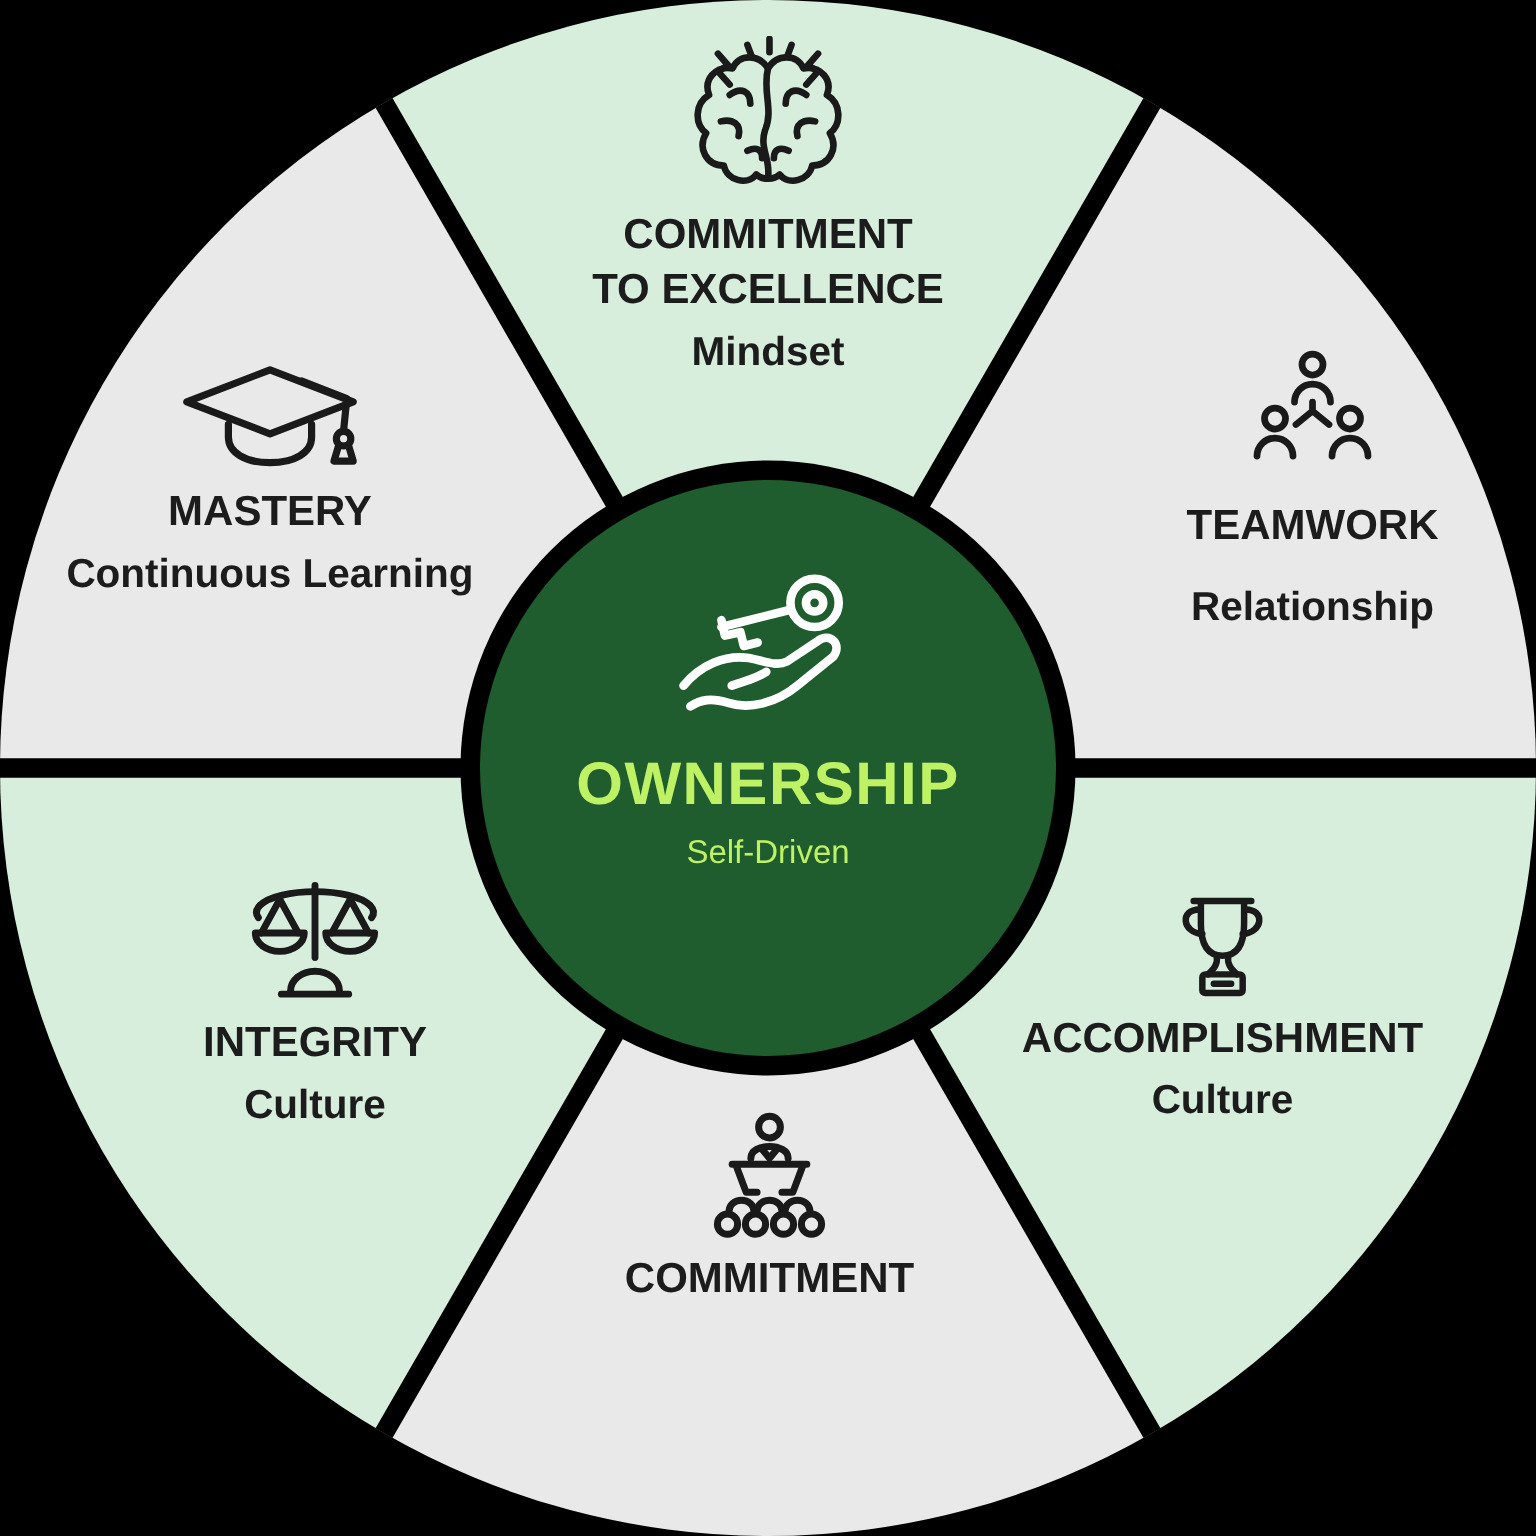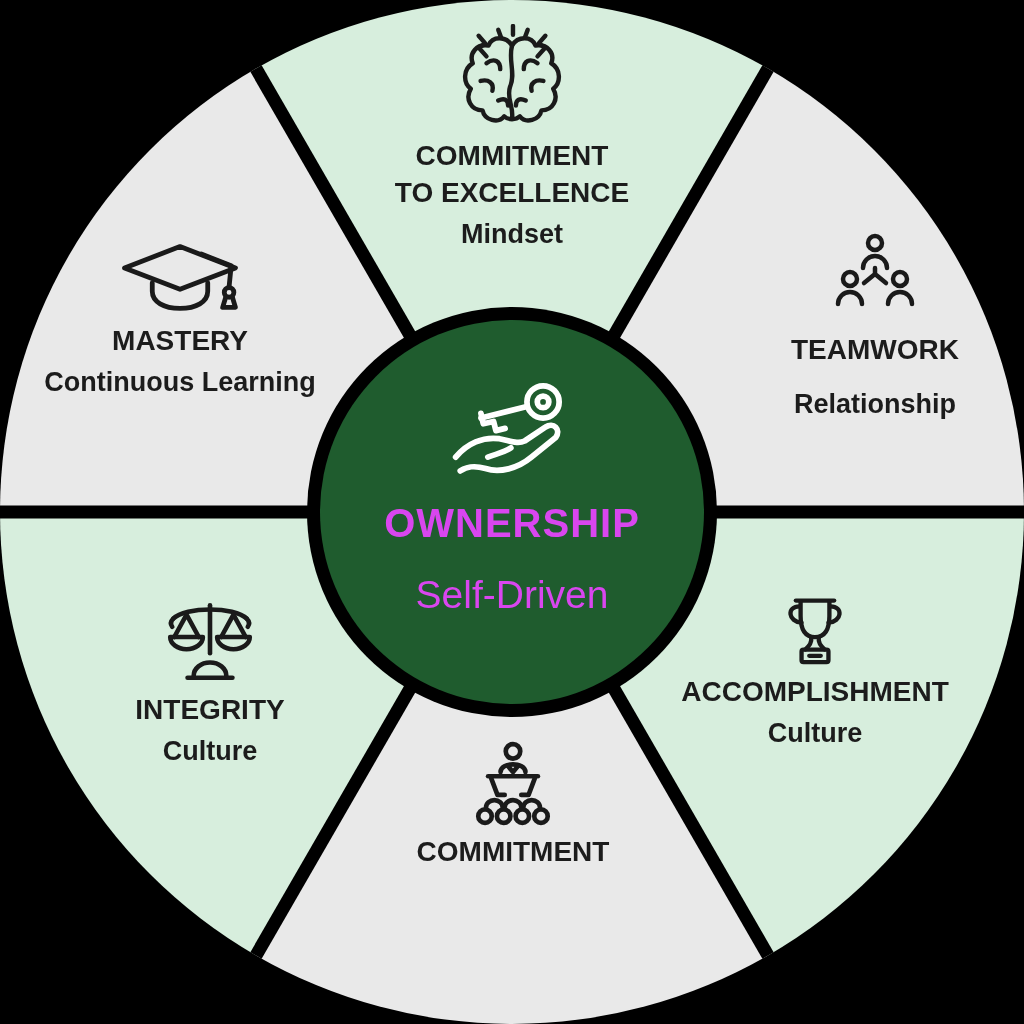--- a/index.html
+++ b/index.html
@@ -17,23 +17,23 @@
   .seg-icon{display:block;margin-bottom:8px;}
   .seg-icon svg{display:block;}
   .stroke-dark path,.stroke-dark circle,.stroke-dark line,.stroke-dark rect{
     fill:none;stroke:#1a1a1a;stroke-width:4.5;stroke-linecap:round;stroke-linejoin:round;
   }
   .stroke-light path,.stroke-light circle{
     fill:none;stroke:#ffffff;stroke-width:5;stroke-linecap:round;stroke-linejoin:round;
   }
   .seg-title{font-size:28px;font-weight:700;line-height:1.32;white-space:nowrap;}
   .seg-sub{font-size:27px;font-weight:700;line-height:1.3;margin-top:5px;white-space:nowrap;}
-  .center-block{color:#d946ef;}
+  .center-block{color:#bef264;}
   .center-title{font-size:40px;font-weight:700;letter-spacing:1px;margin-top:6px;white-space:nowrap;}
-  .center-sub{font-size:39px;line-height:1.28;margin-top:24px;}
+  .center-sub{font-size:22px;line-height:1.28;margin-top:8px;}
   .dot{fill:#1a1a1a;stroke:none !important;}
 </style>
 </head>
 <body style="background: rgb(0, 0, 0);">
 
 <svg id="wheel" width="1024" height="1024" viewBox="0 0 1024 1024">
   <path d="M512 512 L1024 512 A512 512 0 0 0 768 68.6 Z" fill="#e9e9e9"></path>
   <path d="M512 512 L768 68.6 A512 512 0 0 0 256 68.6 Z" fill="#d7eedd"></path>
   <path d="M512 512 L256 68.6 A512 512 0 0 0 0 512 Z" fill="#e9e9e9"></path>
   <path d="M512 512 L0 512 A512 512 0 0 0 256 955.4 Z" fill="#d7eedd"></path>
@@ -142,21 +142,21 @@
       <path d="M60 64 a8 7 0 0 1 16 0"></path>
       <circle cx="23" cy="72.5" r="6.5"></circle>
       <circle cx="41" cy="72.5" r="6.5"></circle>
       <circle cx="59" cy="72.5" r="6.5"></circle>
       <circle cx="77" cy="72.5" r="6.5"></circle>
     </svg>
   </span>
   <div class="seg-title">COMMITMENT</div>
 </div>
 
-<div class="seg-block" style="left:210px;top:592px;width:320px;">
+<div class="seg-block" style="left:210px;top:577px;width:320px;">
   <span class="seg-icon">
     <svg class="stroke-dark" width="102" height="92" viewBox="0 0 100 90">
       <circle class="dot" cx="50" cy="7" r="3.5"></circle>
       <path d="M50 13 V60"></path>
       <path d="M14 26 C26 14 74 14 86 26"></path>
       <path d="M14 26 q-4 4 -1 8"></path>
       <path d="M86 26 q4 4 1 8"></path>
       <path d="M27 22 L15 44 M27 22 L39 44"></path>
       <path d="M11 44 a16 12 0 0 0 32 0 Z"></path>
       <path d="M73 22 L61 44 M73 22 L85 44"></path>

